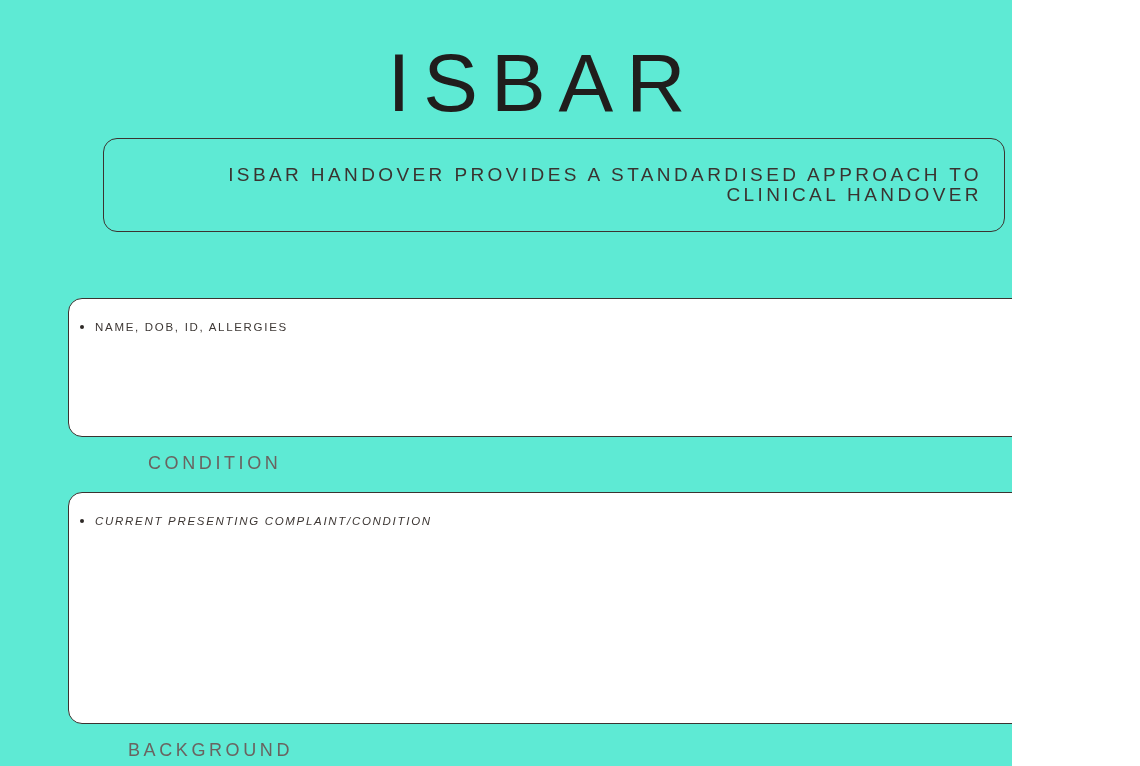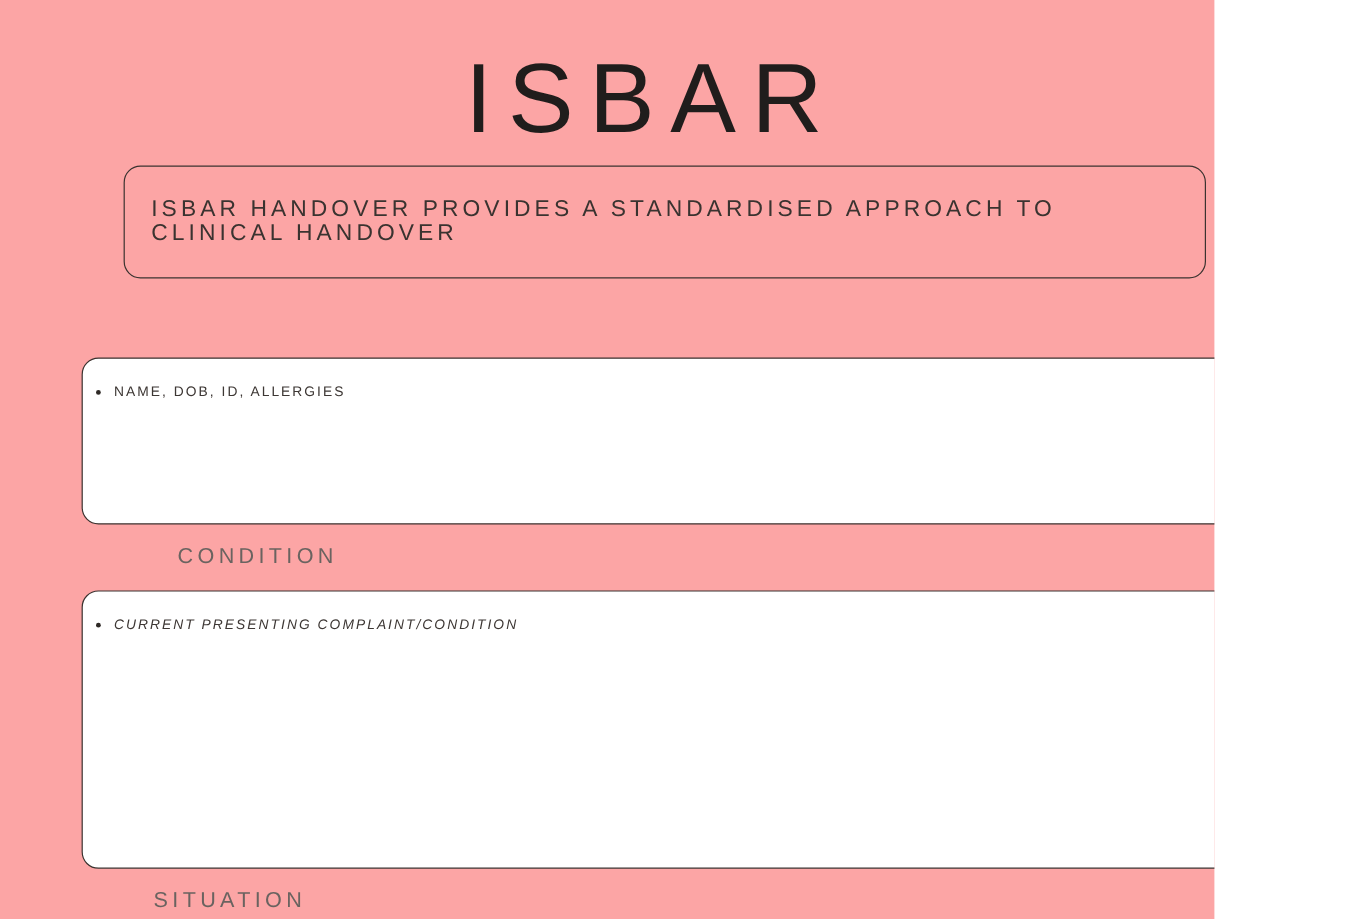--- a/index.html
+++ b/index.html
@@ -5,21 +5,21 @@
   * { margin: 0; padding: 0; box-sizing: border-box; }
   html, body { background: #ffffff; }
   body {
     font-family: "Liberation Sans", sans-serif;
     width: 1140px; height: 766px;
     overflow: hidden;
   }
   .page {
     position: relative;
     width: 1012px; height: 766px;
-    background: #fca5a5;
+    background: #5eead4;
     overflow: hidden;
   }
   .doc-title {
     position: absolute;
     top: 42px; left: 0;
     width: 1086px;
     text-align: center;
     font-size: 82px;
     font-weight: 300;
     letter-spacing: 13px;
@@ -31,21 +31,21 @@
     left: 103px; top: 138px;
     width: 902px; height: 94px;
     border: 1.6px solid #3b3330;
     border-radius: 14px;
     display: flex;
     align-items: center;
     justify-content: center;
   }
   .subtitle-text {
     width: 856px;
-    text-align: left;
+    text-align: right;
     font-size: 19px;
     font-weight: 500;
     letter-spacing: 3.4px;
     line-height: 20px;
     color: #3a3330;
   }
   .section-heading {
     position: absolute;
     font-size: 18px;
     font-weight: 500;
@@ -109,15 +109,15 @@
 
   <div class="section-heading heading-situation">CONDITION</div>
 
   <div class="section-box box-situation">
     <div class="bullet-row">
       <span class="bullet-dot"></span>
       <span class="bullet-text">CURRENT PRESENTING COMPLAINT/CONDITION</span>
     </div>
   </div>
 
-  <div class="section-heading heading-background">SITUATION</div>
+  <div class="section-heading heading-background">BACKGROUND</div>
 
 </div>
 
 </body></html>

